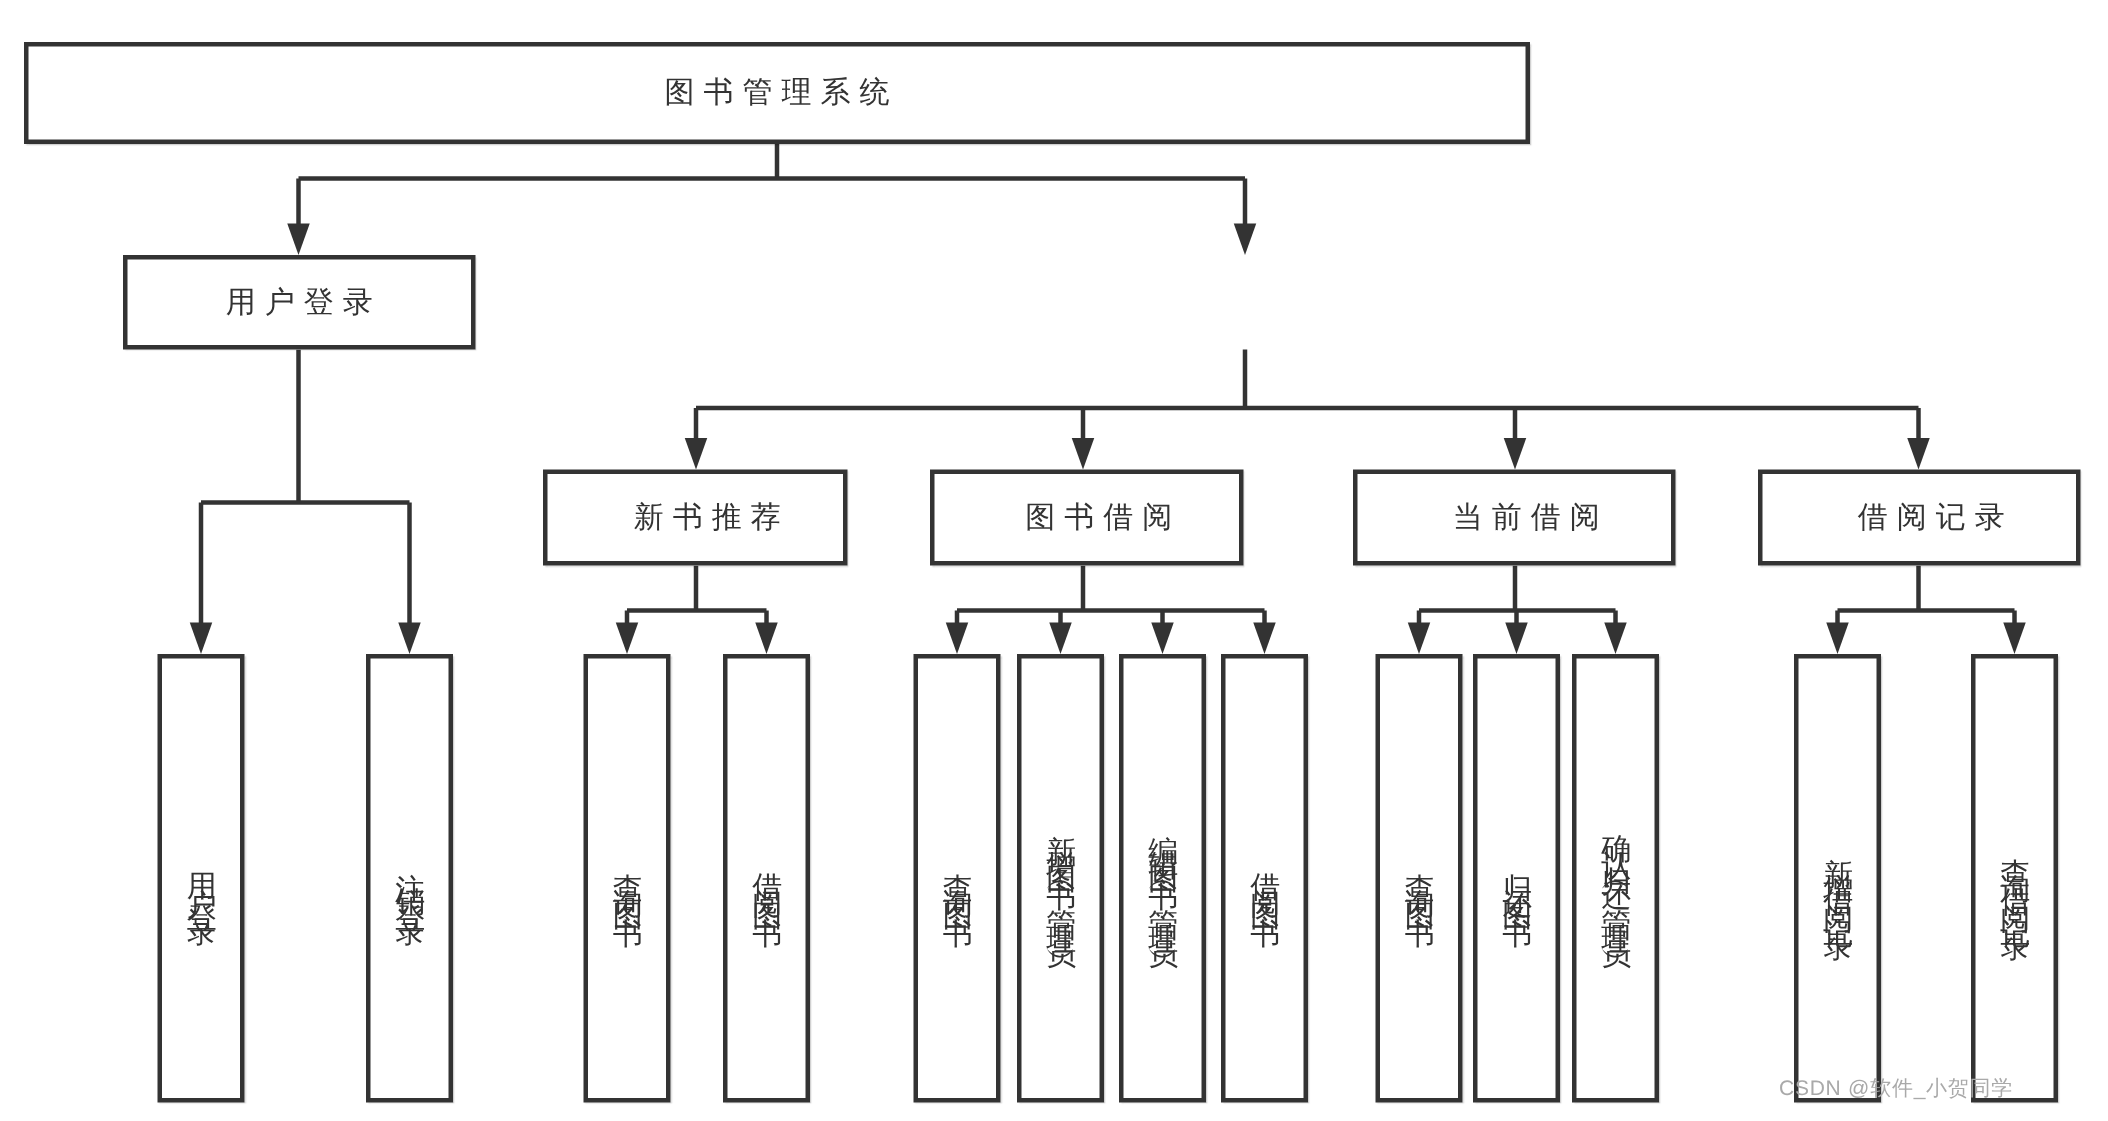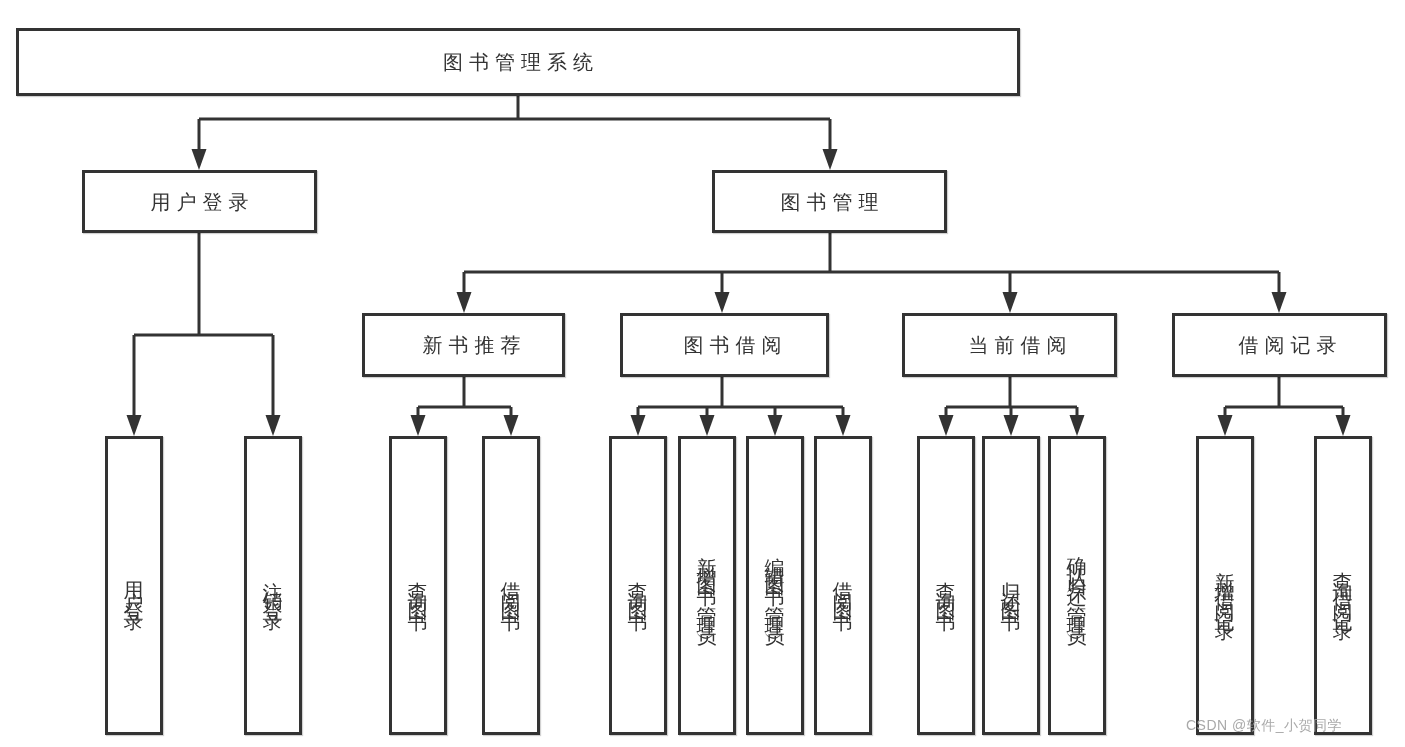--- a/index.html
+++ b/index.html
@@ -96,23 +96,20 @@
       <polygon points="1343,436 1335.5,415 1350.5,415" class="c-arrow"></polygon>
     </svg>
 
   <div class="box h top">
     <span>图书管理系统</span>
   </div>
 
   <div class="box h l2" style="left:82px">
     <span>用户登录</span>
   </div>
-  <div class="box h l2" style="left:712px">
-    <span>图书管理</span>
-  </div>
 
   <div class="box h mid" style="left:362px;width:203px">
     <span>新书推荐</span>
   </div>
   <div class="box h mid" style="left:620px;width:209px">
     <span>图书借阅</span>
   </div>
   <div class="box h mid" style="left:902px;width:215px">
     <span>当前借阅</span>
   </div>

